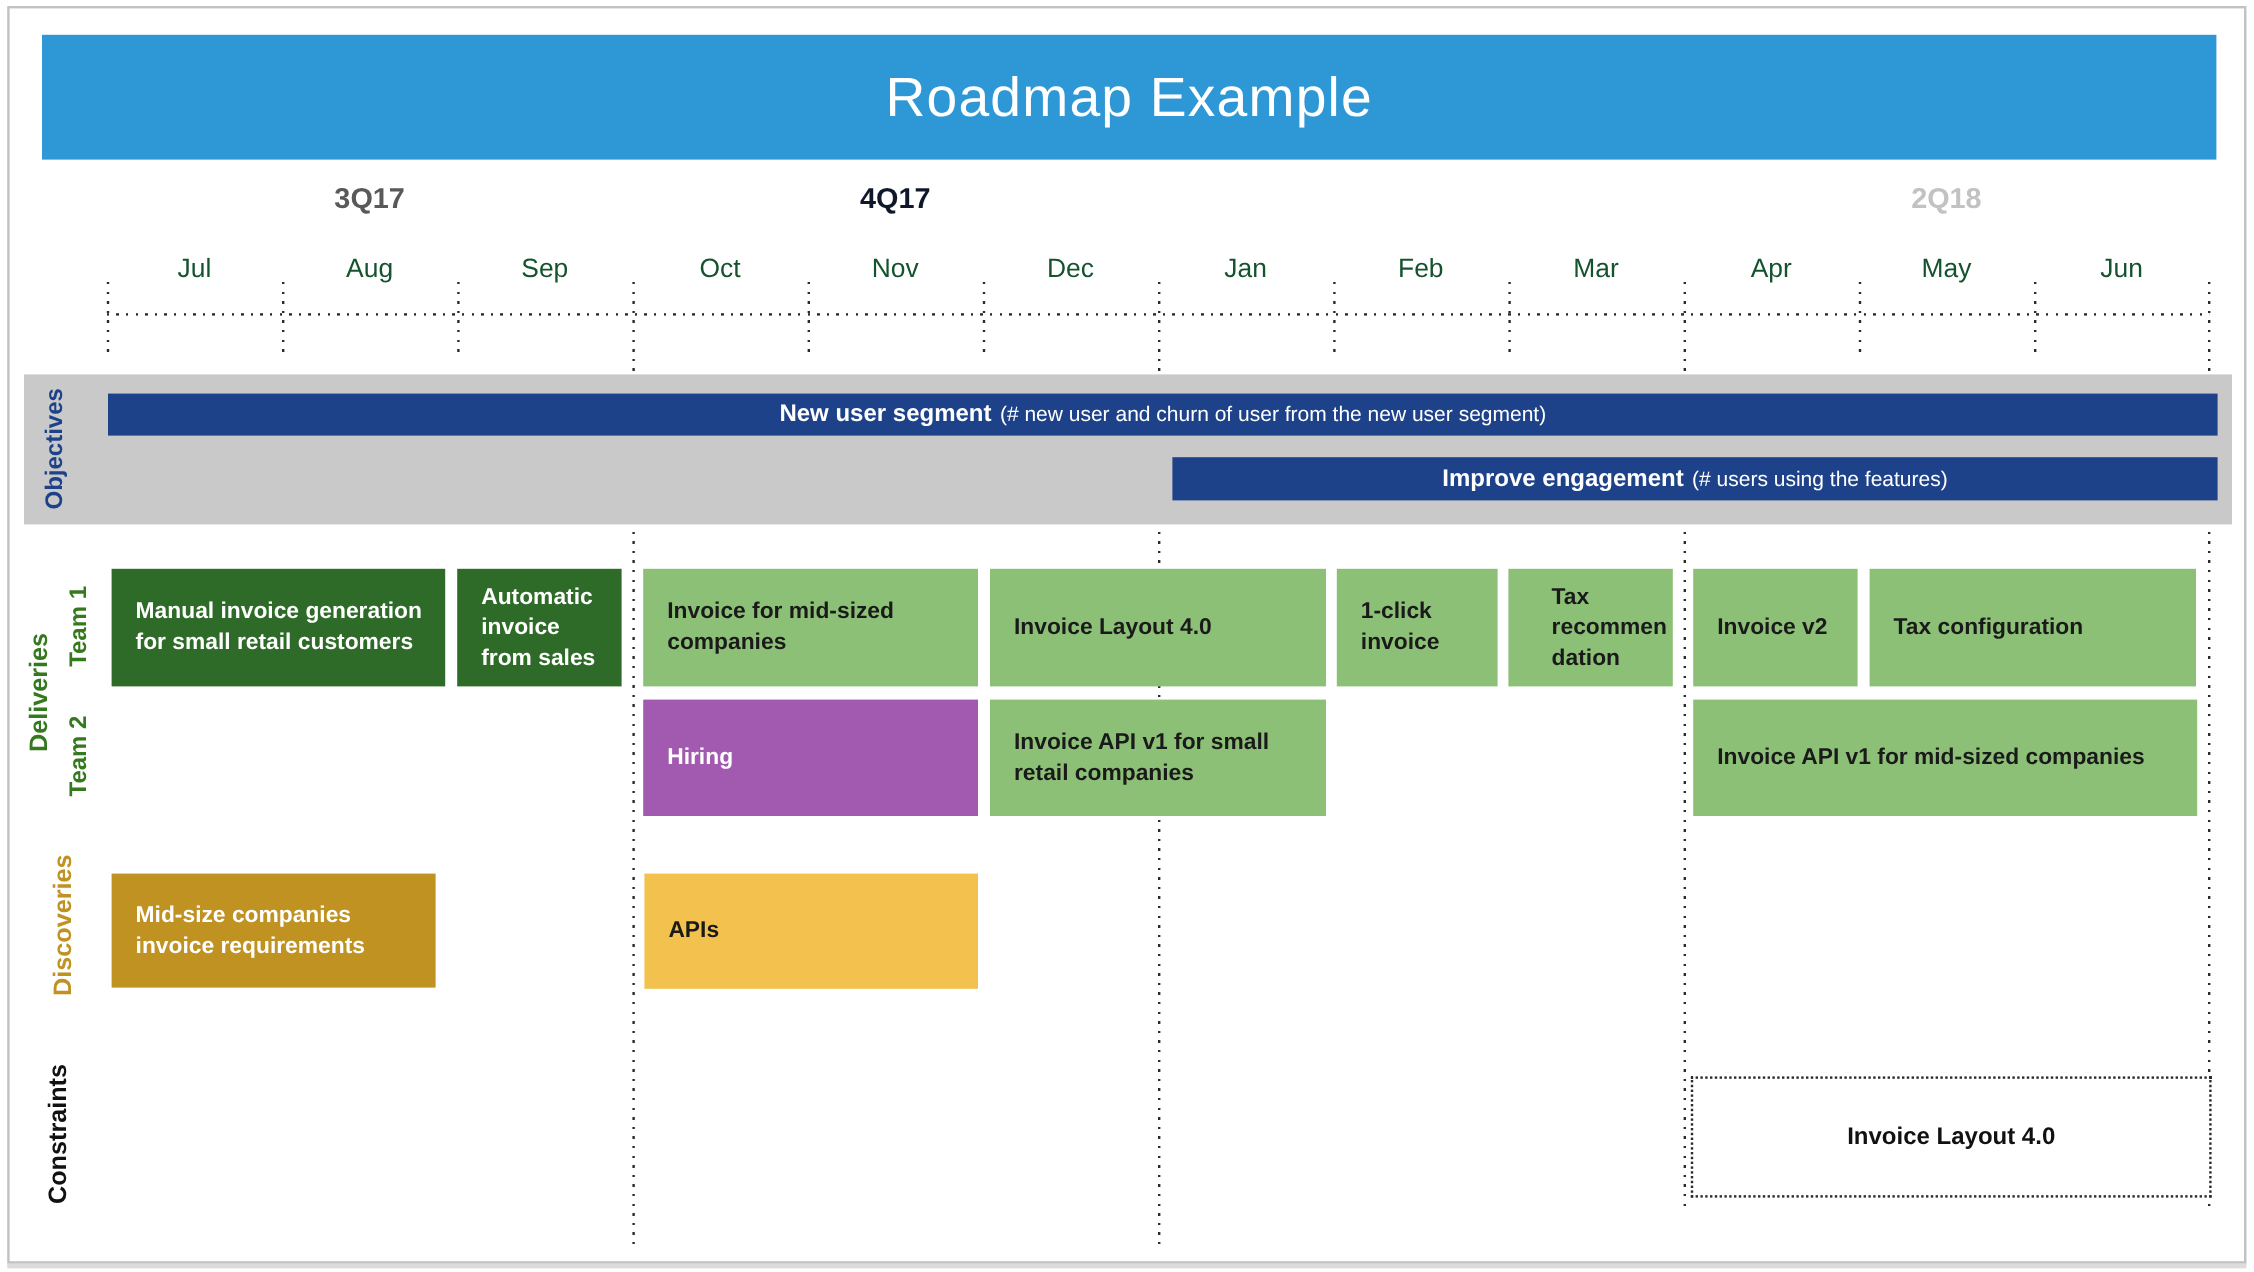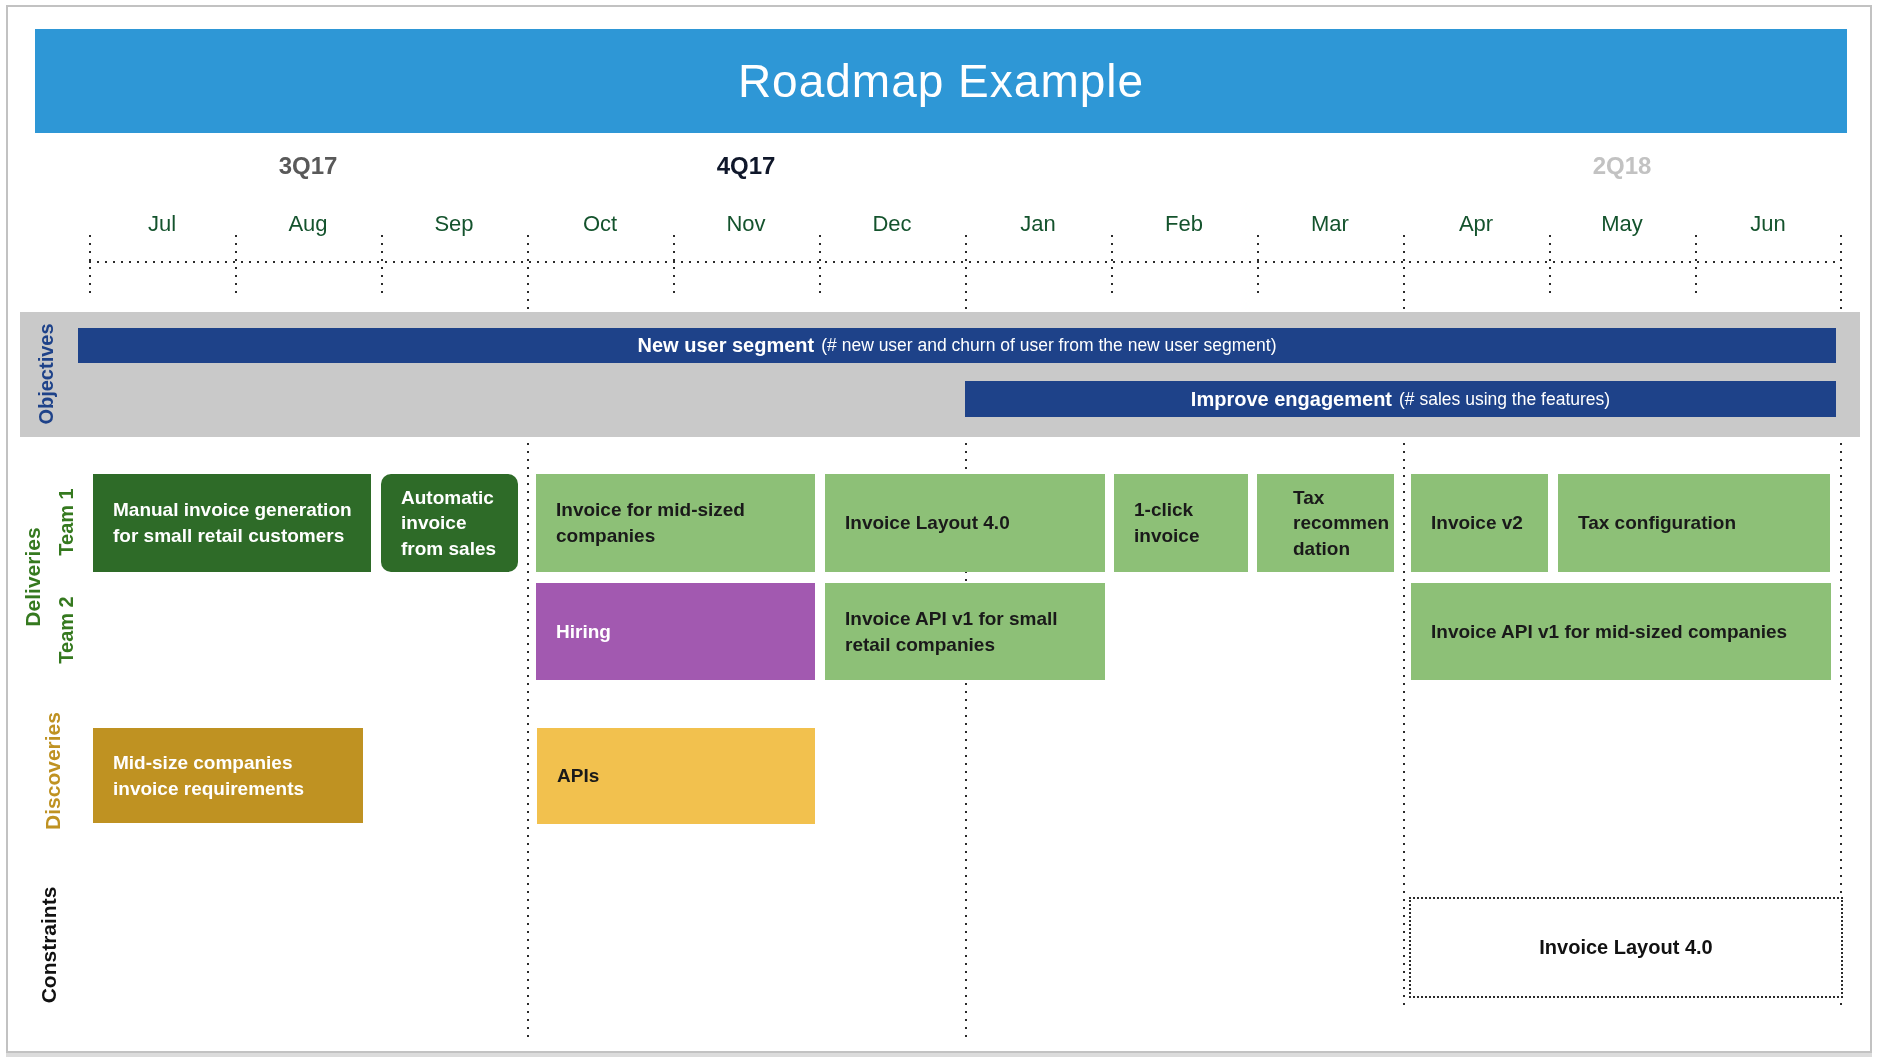--- a/index.html
+++ b/index.html
@@ -13,21 +13,21 @@
           display:flex;align-items:center;justify-content:center;}
   .header .t{color:#ffffff;font-size:46px;font-weight:400;letter-spacing:1px;}
   
   .q{top:144px;height:30px;line-height:30px;text-align:center;font-size:24px;font-weight:bold;}
   .m{top:203px;height:28px;line-height:28px;text-align:center;font-size:22px;color:#14532d;}
   
   .vdot{width:2px;background-image:repeating-linear-gradient(to bottom,#2b2b2b 0 2px,transparent 2px 8px);}
   .hdot{height:2px;background-image:repeating-linear-gradient(to right,#2b2b2b 0 2px,transparent 2px 8px);}
   
   .band{left:12px;top:305px;width:1840px;height:125px;background:#c9c9c9;}
-  .objbar{background:#1e4289;color:#fff;display:flex;align-items:center;justify-content:center;white-space:nowrap;}
+  .objbar{background:#1e4289;color:#fff;display:flex;align-items:center;justify-content:center;white-space:nowrap;margin-left:12px;}
   .objbar .b{font-weight:bold;font-size:20px;}
   .objbar .s{font-size:17.5px;font-weight:400;margin-left:7px;}
   
   .box{display:flex;align-items:center;padding:6px 16px 6px 20px;box-sizing:border-box;
        font-size:19px;font-weight:bold;line-height:1.35;}
   .dkgreen{background:#2e6b28;color:#ffffff;}
   .ltgreen{background:#8dc077;color:#1a1a1a;}
   .purple{background:#a259b0;color:#ffffff;}
   .dkgold{background:#bf9222;color:#ffffff;}
   .ltgold{background:#f2c14e;color:#1a1a1a;}
@@ -82,29 +82,29 @@
 
     <div class="abs band"></div>
     <div class="abs vlabel" style="left:38px;top:367px;font-size:20px;color:#1e4289;">Objectives</div>
 
     <div class="abs objbar" style="left:70px;top:321px;width:1758px;height:35px;">
       <span class="b">New user segment</span>
       <span class="s">(# new user and churn of user from the new user segment)</span>
     </div>
     <div class="abs objbar" style="left:957px;top:374px;width:871px;height:36px;">
       <span class="b">Improve engagement</span>
-      <span class="s">(# sales using the features)</span>
+      <span class="s">(# users using the features)</span>
     </div>
 
     <div class="abs vlabel" style="left:25px;top:570px;font-size:21px;color:#35791f;">Deliveries</div>
     <div class="abs vlabel" style="left:58px;top:515px;font-size:20px;color:#35791f;">Team 1</div>
     <div class="abs vlabel" style="left:58px;top:623px;font-size:20px;color:#35791f;">Team 2</div>
 
     <div class="abs box dkgreen" style="left:85px;top:467px;width:278px;height:98px;">Manual invoice generation  for small retail customers</div>
-    <div class="abs box dkgreen" style="left:373px;top:467px;width:137px;height:98px;border-radius:10px;">Automatic invoice from sales</div>
+    <div class="abs box dkgreen" style="left:373px;top:467px;width:137px;height:98px;">Automatic invoice from sales</div>
     <div class="abs box ltgreen" style="left:528px;top:467px;width:279px;height:98px;">Invoice for mid-sized companies</div>
     <div class="abs box ltgreen" style="left:817px;top:467px;width:280px;height:98px;">Invoice Layout 4.0</div>
     <div class="abs box ltgreen" style="left:1106px;top:467px;width:134px;height:98px;">1-click invoice</div>
     <div class="abs box ltgreen" style="left:1249px;top:467px;width:137px;height:98px;padding-left:36px;">Tax recommen dation</div>
     <div class="abs box ltgreen" style="left:1403px;top:467px;width:137px;height:98px;">Invoice v2</div>
     <div class="abs box ltgreen" style="left:1550px;top:467px;width:272px;height:98px;">Tax configuration</div>
 
     <div class="abs box purple" style="left:528px;top:576px;width:279px;height:97px;">Hiring</div>
     <div class="abs box ltgreen" style="left:817px;top:576px;width:280px;height:97px;">Invoice API v1 for small retail companies</div>
     <div class="abs box ltgreen" style="left:1403px;top:576px;width:420px;height:97px;">Invoice API v1 for mid-sized companies</div>

